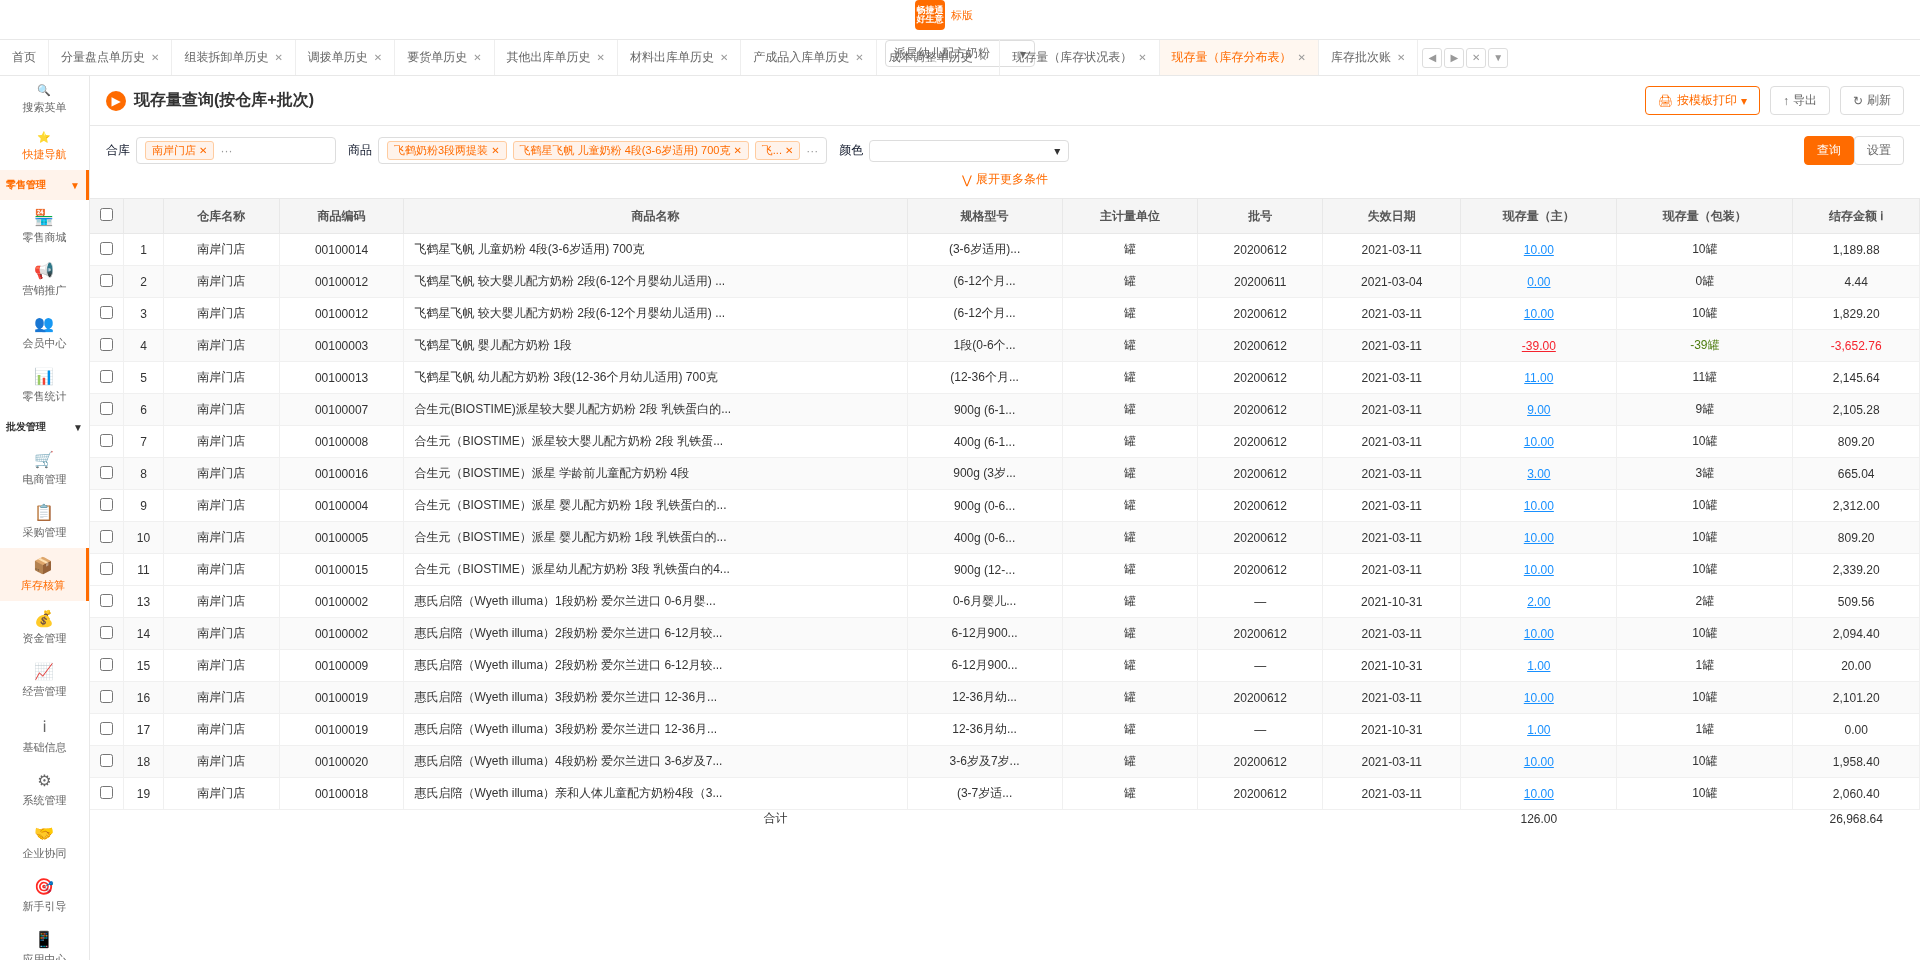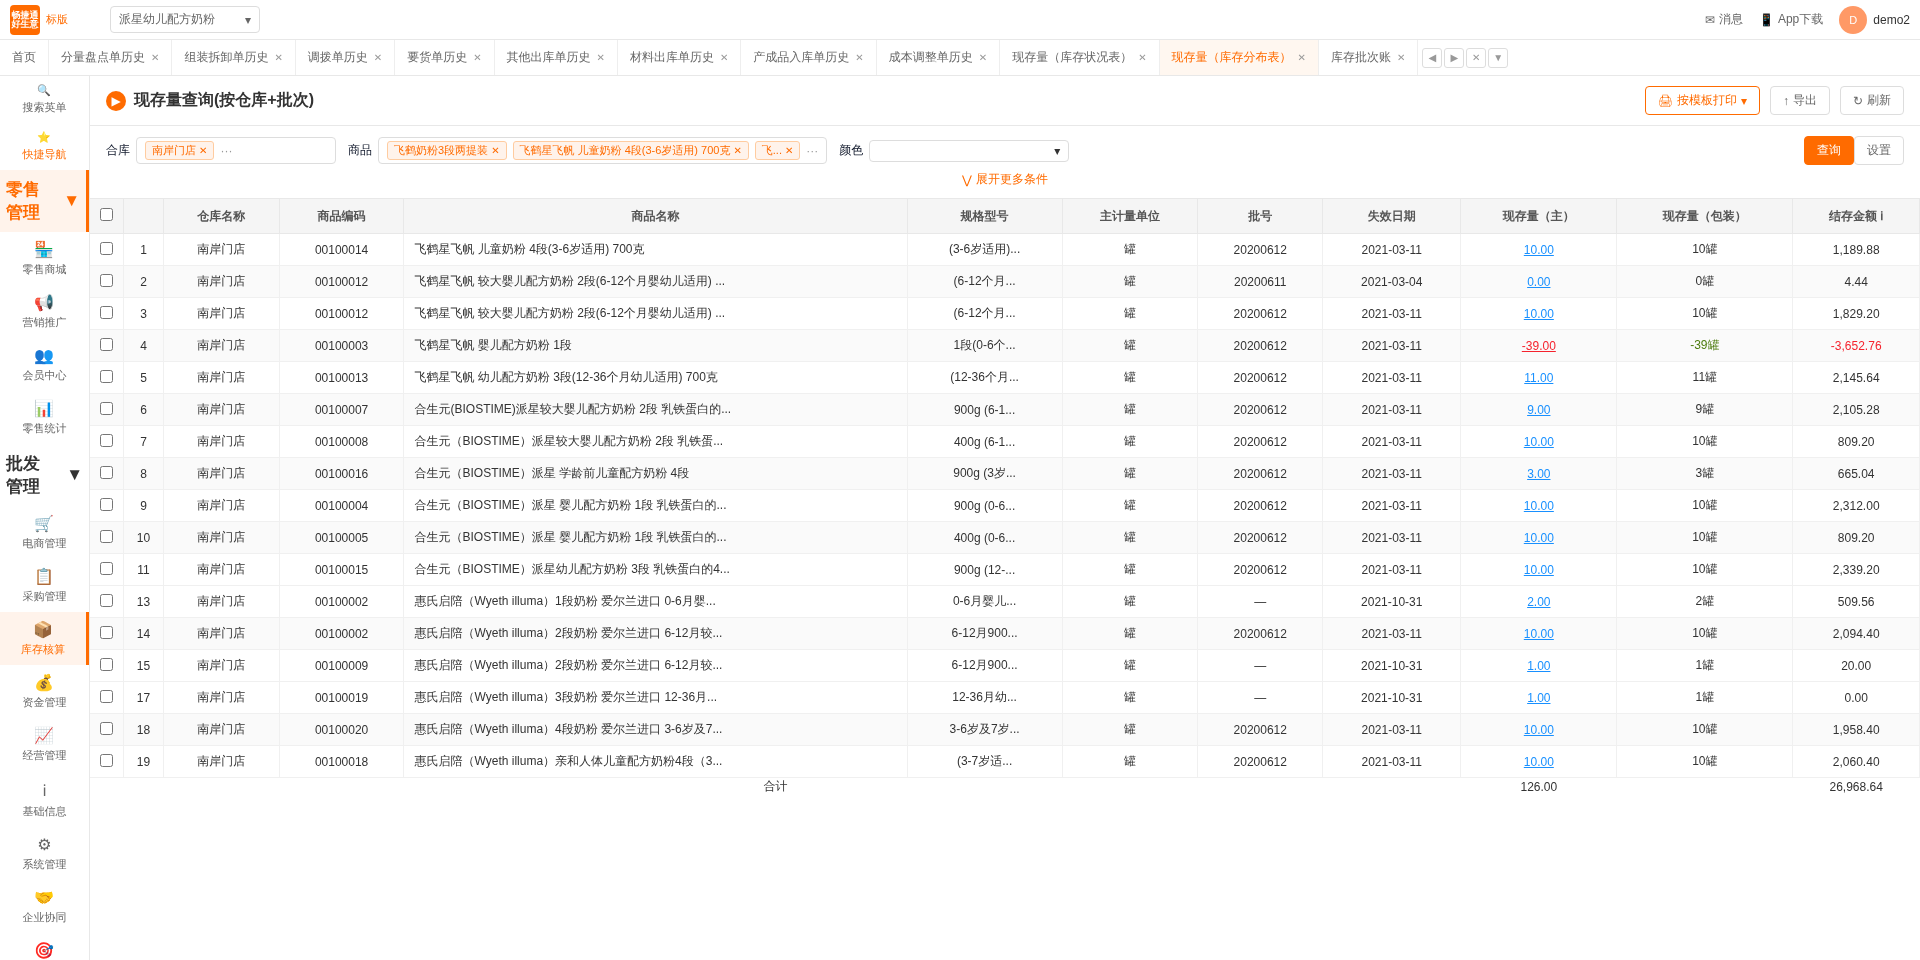--- a/index.html
+++ b/index.html
@@ -1,19 +1,19 @@
 <!DOCTYPE html>
 <html><head>
   <meta charset="utf-8">
   <style>
     * { margin: 0; padding: 0; box-sizing: border-box; }
     body { font-family: 'Microsoft YaHei', Arial, sans-serif; font-size: 12px; background: #f5f5f5; color: #333; width: 1920px; height: 960px; overflow: hidden; }
 
     
-    .top-bar { height: 40px; background: #fff; display: flex; align-items: center; padding: 0 10px; border-bottom: 1px solid #e8e8e8; gap: 10px; }
+    .top-bar { height: 40px; background: #fff; display: flex; align-items: center; padding: 0 10px; border-bottom: 1px solid #e8e8e8; gap: 10px; flex-direction: column; }
     .logo-area { display: flex; align-items: center; gap: 6px; width: 90px; }
     .logo-icon { width: 30px; height: 30px; background: #ff6b00; border-radius: 4px; display: flex; align-items: center; justify-content: center; color: #fff; font-size: 10px; font-weight: bold; }
     .industry-selector { display: flex; align-items: center; gap: 4px; padding: 4px 8px; border: 1px solid #ddd; border-radius: 4px; cursor: pointer; font-size: 12px; color: #666; min-width: 150px; background: #fff; }
     .top-right { margin-left: auto; display: flex; align-items: center; gap: 16px; }
     .top-btn { display: flex; align-items: center; gap: 4px; color: #666; cursor: pointer; font-size: 12px; }
     .avatar { width: 28px; height: 28px; background: #ff9966; border-radius: 50%; display: flex; align-items: center; justify-content: center; color: #fff; font-size: 11px; }
 
     
     .nav-tabs { height: 36px; background: #fff; display: flex; align-items: center; border-bottom: 1px solid #e8e8e8; overflow: hidden; }
     .nav-tab { padding: 0 12px; height: 36px; display: flex; align-items: center; gap: 6px; cursor: pointer; white-space: nowrap; font-size: 12px; color: #666; border-right: 1px solid #eee; position: relative; }
@@ -26,21 +26,21 @@
     
     .main-layout { display: flex; height: calc(960px - 76px); }
 
     
     .sidebar { width: 90px; background: #fff; border-right: 1px solid #e8e8e8; display: flex; flex-direction: column; }
     .sidebar-item { padding: 8px 4px; text-align: center; cursor: pointer; color: #666; font-size: 11px; display: flex; flex-direction: column; align-items: center; gap: 3px; }
     .sidebar-item.active { background: #fff3eb; color: #ff6b00; border-right: 3px solid #ff6b00; }
     .sidebar-item .s-icon { font-size: 16px; }
     .sidebar-search { padding: 8px 4px; display: flex; flex-direction: column; align-items: center; gap: 3px; cursor: pointer; font-size: 11px; color: #666; }
     .sidebar-nav { padding: 8px 4px; display: flex; flex-direction: column; align-items: center; gap: 3px; cursor: pointer; font-size: 11px; color: #ff6b00; }
-    .sidebar-group { padding: 8px 6px; display: flex; align-items: center; justify-content: space-between; cursor: pointer; font-size: 17px; color: #333; font-weight: bold; gap: 17px; }
+    .sidebar-group { padding: 8px 6px; display: flex; align-items: center; justify-content: space-between; cursor: pointer; font-size: 10px; color: #333; font-weight: bold; gap: 17px; }
     .sidebar-group.active { color: #ff6b00; background: #fff3eb; border-right: 3px solid #ff6b00; }
 
     
     .content { flex: 1; background: #f5f5f5; overflow: hidden; display: flex; flex-direction: column; }
 
     
     .page-header { background: #fff; padding: 10px 16px; display: flex; align-items: center; justify-content: space-between; border-bottom: 1px solid #e8e8e8; }
     .page-title { font-size: 16px; font-weight: bold; color: #333; }
     .header-actions { display: flex; align-items: center; gap: 10px; }
     .header-btn { padding: 5px 12px; border: 1px solid #ddd; border-radius: 4px; cursor: pointer; font-size: 12px; color: #666; background: #fff; display: flex; align-items: center; gap: 4px; }
@@ -522,20 +522,34 @@
       <td>00100009</td>
       <td class="text-left" style="max-width:300px;overflow:hidden;text-overflow:ellipsis;">惠氏启陪（Wyeth illuma）2段奶粉 爱尔兰进口 6-12月较...</td>
       <td>6-12月900...</td>
       <td>罐</td>
       <td>—</td>
       <td>2021-10-31</td>
       <td class="text-right link-blue" style="">1.00</td>
       <td style="">1罐</td>
       <td class="text-right" style="">20.00</td>
     </tr>
+            <tr style="background: rgb(250, 250, 250);">
+      <td><input type="checkbox" style=""></td>
+      <td>16</td>
+      <td>南岸门店</td>
+      <td>00100019</td>
+      <td class="text-left" style="max-width:300px;overflow:hidden;text-overflow:ellipsis;">惠氏启陪（Wyeth illuma）3段奶粉 爱尔兰进口 12-36月...</td>
+      <td>12-36月幼...</td>
+      <td>罐</td>
+      <td>20200612</td>
+      <td>2021-03-11</td>
+      <td class="text-right link-blue" style="">10.00</td>
+      <td style="">10罐</td>
+      <td class="text-right" style="">2,101.20</td>
+    </tr>
             <tr style="background: rgb(255, 255, 255);">
       <td><input type="checkbox" style=""></td>
       <td>17</td>
       <td>南岸门店</td>
       <td>00100019</td>
       <td class="text-left" style="max-width:300px;overflow:hidden;text-overflow:ellipsis;">惠氏启陪（Wyeth illuma）3段奶粉 爱尔兰进口 12-36月...</td>
       <td>12-36月幼...</td>
       <td>罐</td>
       <td>—</td>
       <td>2021-10-31</td>

